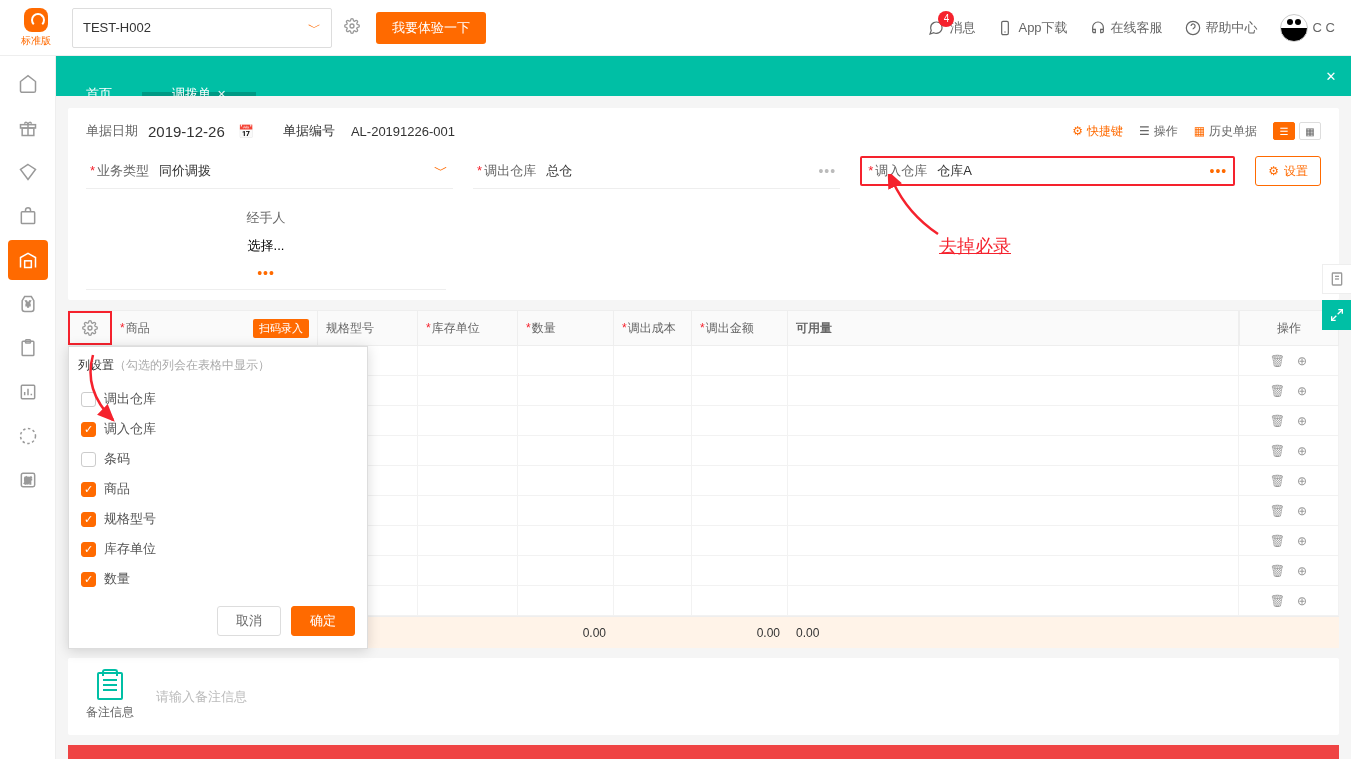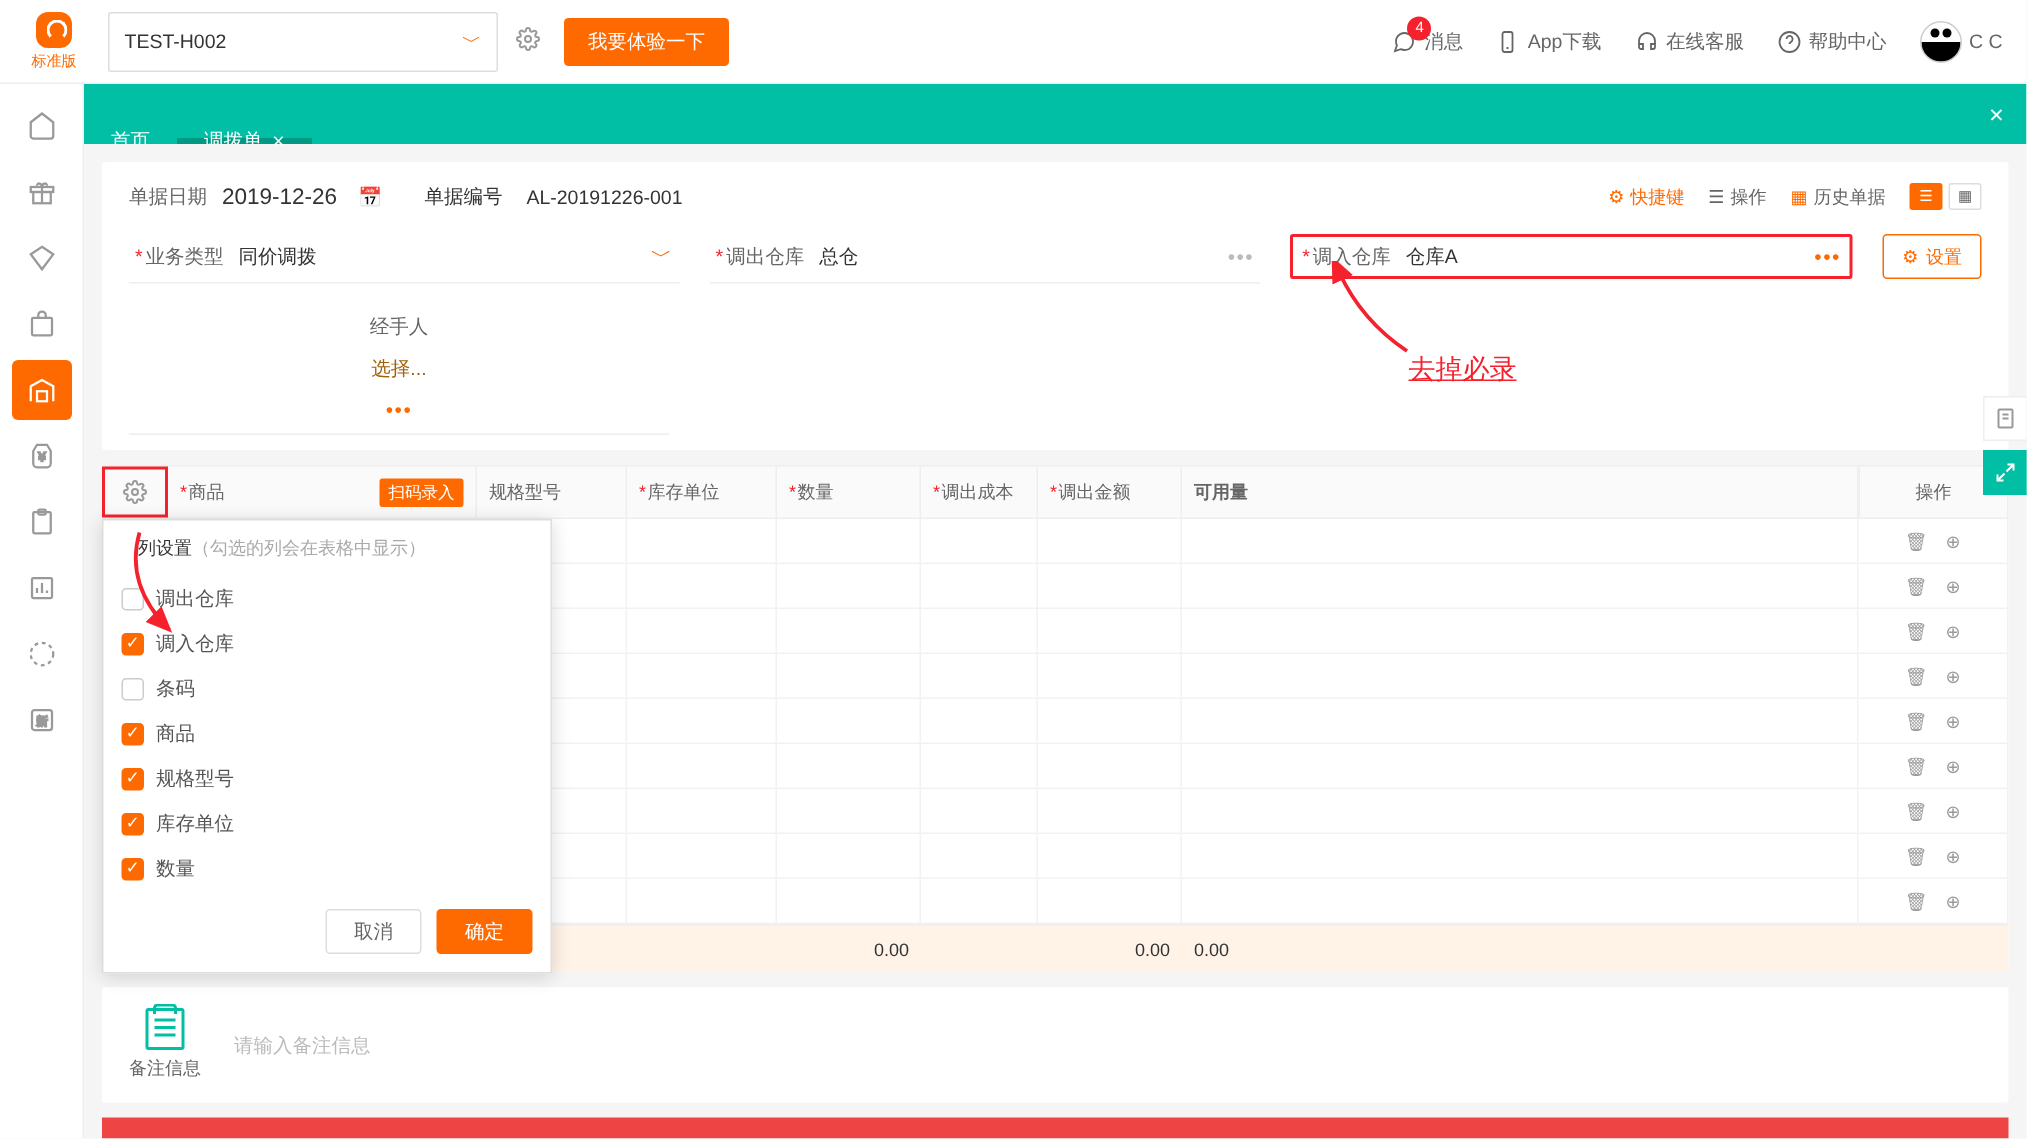--- a/index.html
+++ b/index.html
@@ -28,21 +28,21 @@
 .body { flex:1; display:flex; min-height:0; }
 .sidenav { width:56px; background:#fff; border-right:1px solid #eee; display:flex; flex-direction:column; align-items:center; padding-top:8px; gap:4px; }
 .nav-item { width:40px; height:40px; display:flex; align-items:center; justify-content:center; color:#999; border-radius:4px; cursor:pointer; }
 .nav-item.active { background:#ff6a00; color:#fff; }
 .nav-svg { width:20px; height:20px; }
 
 .main { flex:1; display:flex; flex-direction:column; min-width:0; position:relative; }
 
 
 .tabs { height:40px; background:#00bfa5; display:flex; align-items:stretch; }
-.tab { padding:0 18px; display:flex; align-items:center; color:#fff; cursor:pointer; gap:6px; font-size:13px;margin-top:36px; }
+.tab { padding:0 30px; display:flex; align-items:center; color:#fff; cursor:pointer; gap:6px; font-size:13px;margin-top:36px; }
 .tab.active { background:#009984; }
 .tab-close-all { margin-left:auto; width:40px; display:flex; align-items:center; justify-content:center; color:#fff; cursor:pointer; }
 .tab-x { font-size:11px; opacity:.9; }
 
 
 .content { flex:1; background:#f5f5f5; padding:12px; display:flex; flex-direction:column; gap:10px; overflow:hidden; }
 .card { background:#fff; border-radius:2px; }
 .card1 { padding:14px 18px 10px; }
 .row1 { display:flex; align-items:center; gap:10px; }
 .lbl { color:#666; font-size:13px; }
@@ -62,21 +62,21 @@
 .field.hl { border:2px solid #f5222d; border-radius:2px; padding:4px 6px; }
 .req { color:#f5222d; margin-right:2px; }
 .field-label { color:#666; white-space:nowrap; font-size:13px; }
 .field-val { flex:1; color:#333; font-size:13px; }
 .field-end { color:#bbb; cursor:pointer; letter-spacing:1px; font-size:14px;}
 .chev-dn { color:#ff6a00; }
 .set-btn { border:1px solid #ff6a00; color:#ff6a00; background:#fff; height:30px; padding:0 12px; border-radius:3px; cursor:pointer; display:flex; align-items:center; gap:5px; font-size:12px;}
 
 .row3 { display:flex; gap:20px; margin-top:14px; }
 .row3 .field { max-width:360px;flex-direction:column; }
-.placeholder { color:#a16207; }
+.placeholder { color:#000000; }
 
 
 .card2 { flex:1; display:flex; flex-direction:column; position:relative; }
 .thead { display:flex; background:#fafafa; border-top:1px solid #eee; border-bottom:1px solid #eee; height:36px; align-items:stretch; }
 .th { display:flex; align-items:center; padding:0 8px; font-size:12px; color:#666; border-right:1px solid #eee; }
 .th .req { margin-right:1px; }
 .th-gear { width:44px; justify-content:center; cursor:pointer; }
 .th-gear.hl { outline:2px solid #f5222d; outline-offset:-2px; }
 .th-prod { width:206px; }
 .scan-tag { margin-left:auto; background:#ff6a00; color:#fff; font-size:11px; padding:2px 6px; border-radius:2px; }
@@ -108,21 +108,21 @@
 
 .footer { padding:14px 18px; display:flex; justify-content:flex-end; gap:12px; background:#ef4444;}
 .btn { height:36px; padding:0 24px; border-radius:3px; cursor:pointer; font-size:14px; }
 .btn-ghost { background:#fff; border:1px solid #ddd; color:#666; }
 .btn-outline { background:#fff; border:1px solid #15803d; color:#ff6a00;font-style:italic; }
 .btn-primary { background:#ff6a00; border:1px solid #ff6a00; color:#fff; display:flex; align-items:center; gap:8px;}
 .btn-primary .chev{font-size:10px;}
 
 
 .popover { position:absolute; top:36px; left:0; width:300px; background:#fff; border:1px solid #ddd; box-shadow:0 2px 12px rgba(0,0,0,.15); z-index:50; }
-.pop-title { padding:10px 23px; font-size:12px; color:#333; }
+.pop-title { padding:10px 9px; font-size:12px; color:#333; }
 .pop-title .hint { color:#aaa; font-size:12px; }
 .pop-list { max-height:230px; overflow-y:scroll; padding:0 12px; }
 .pop-list::-webkit-scrollbar{width:14px;}
 .pop-list::-webkit-scrollbar-thumb{background:#ccc;border-radius:7px;border:3px solid #fff;}
 .chk-row { display:flex; align-items:center; gap:8px; padding:6px 0; font-size:13px; color:#555;}
 .chk { width:15px; height:15px; border:1px solid #ccc; border-radius:3px; display:inline-flex; align-items:center; justify-content:center; flex-shrink:0;}
 .chk.on { background:#ff6a00; border-color:#ff6a00; color:#fff; font-size:11px; }
 .chk.on::after{content:"✓";line-height:1;}
 .pop-foot { padding:12px; display:flex; justify-content:flex-end; gap:10px;align-items:flex-end; }
 .pop-foot .btn{height:30px;padding:0 18px;font-size:13px;}

